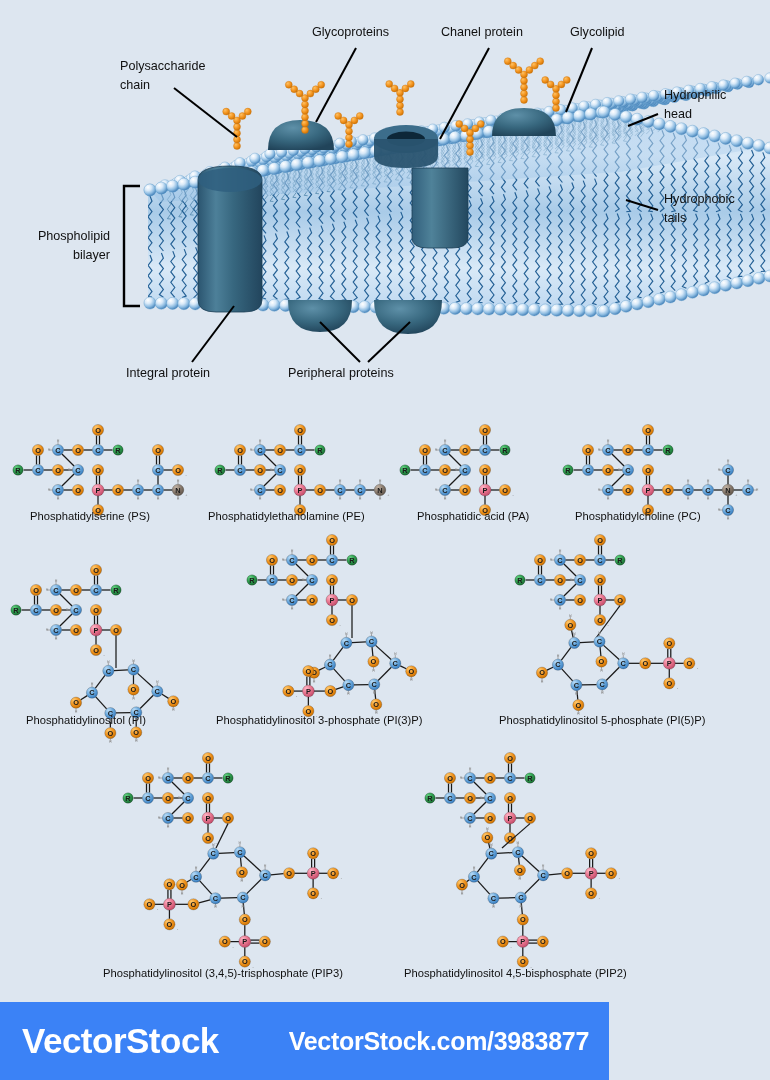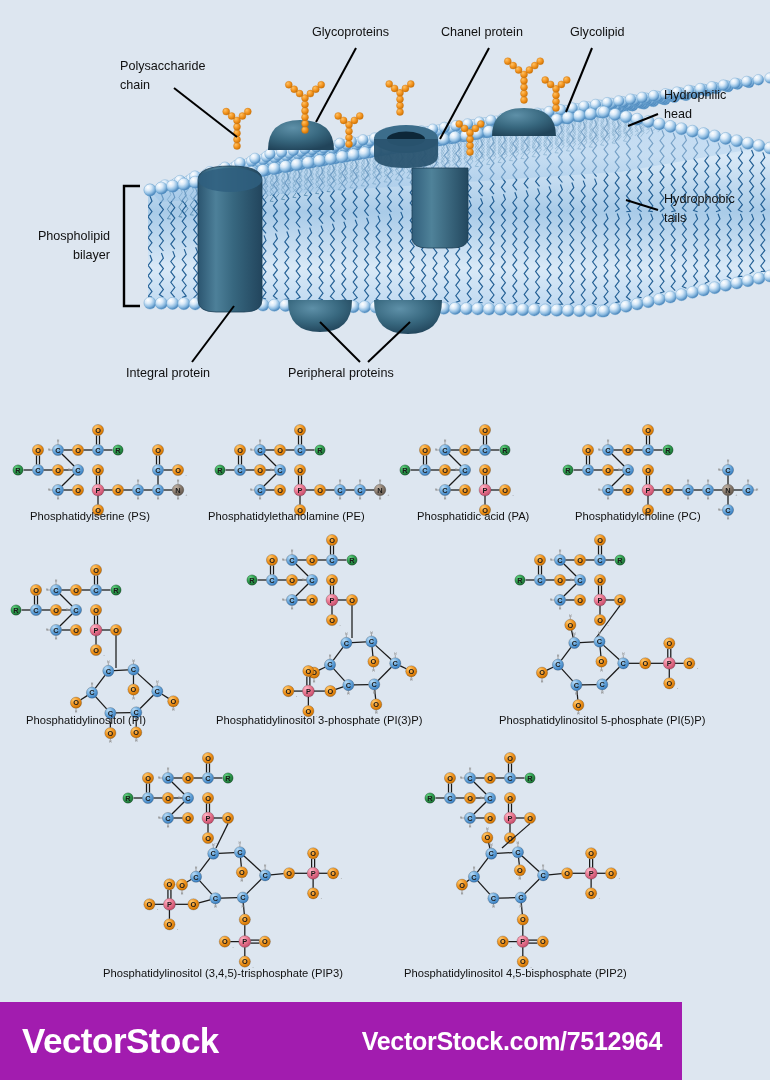--- a/index.html
+++ b/index.html
@@ -21,23 +21,23 @@
   #diagram-area {
     position: absolute;
     left: 0; top: 0;
     width: 770px;
     height: 1002px;
     background: #dde6f0;
   }
   #footer-bar {
     position: absolute;
     left: 0; top: 1002px;
-    width: 682px;
+    width: 609px;
     height: 78px;
-    background: #a21caf;
+    background: #3b82f6;
   }
   .footer-logo {
     position: absolute;
     left: 22px;
     top: 50%;
     transform: translateY(-50%);
     color: #ffffff;
     font-size: 35px;
     font-weight: bold;
     letter-spacing: -0.5px;
@@ -2242,16 +2242,16 @@
           <text x="499" y="724" class="mol-caption">Phosphatidylinositol 5-phosphate (PI(5)P)</text>
           <text x="103" y="977" class="mol-caption">Phosphatidylinositol (3,4,5)-trisphosphate (PIP3)</text>
           <text x="404" y="977" class="mol-caption">Phosphatidylinositol 4,5-bisphosphate (PIP2)</text>
         </g>
     </svg>
 
   </div>
 
   <div id="footer-bar">
     <div class="footer-logo">VectorStock</div>
-    <div class="footer-url">VectorStock.com/7512964</div>
+    <div class="footer-url">VectorStock.com/3983877</div>
   </div>
 
 </div>
 
 </body></html>

